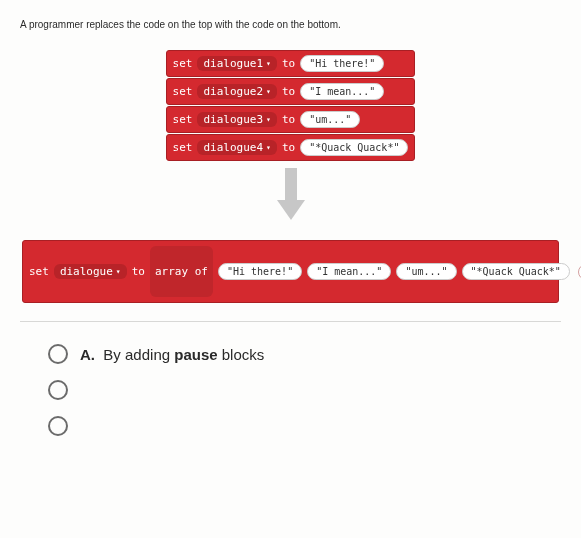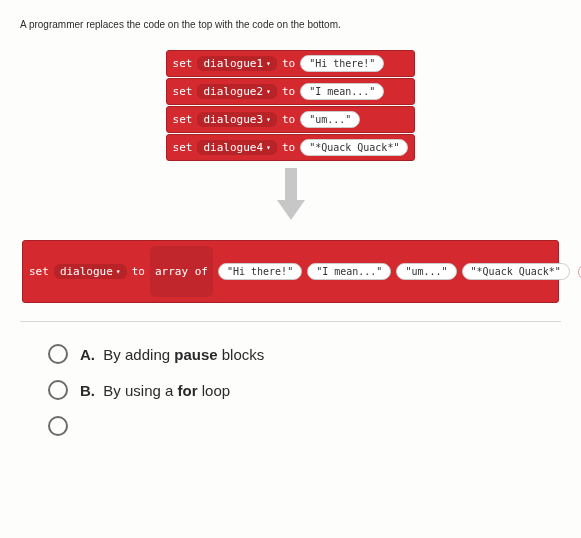--- a/index.html
+++ b/index.html
@@ -238,18 +238,17 @@
 
 <hr class="sep">
 
 <div class="choices">
   <div class="choice">
     <div class="radio"></div>
     <div><b>A.</b>&nbsp;&nbsp;<span>By adding </span><b>pause</b><span> blocks</span></div>
   </div>
   <div class="choice">
     <div class="radio"></div>
-    <div><b>B.</b>&nbsp;&nbsp;<span>By using a </span><b>for</b><span> loop</span></div>
   </div>
   <div class="choice">
     <div class="radio"></div>
   </div>
 </div>
 
 </body></html>

